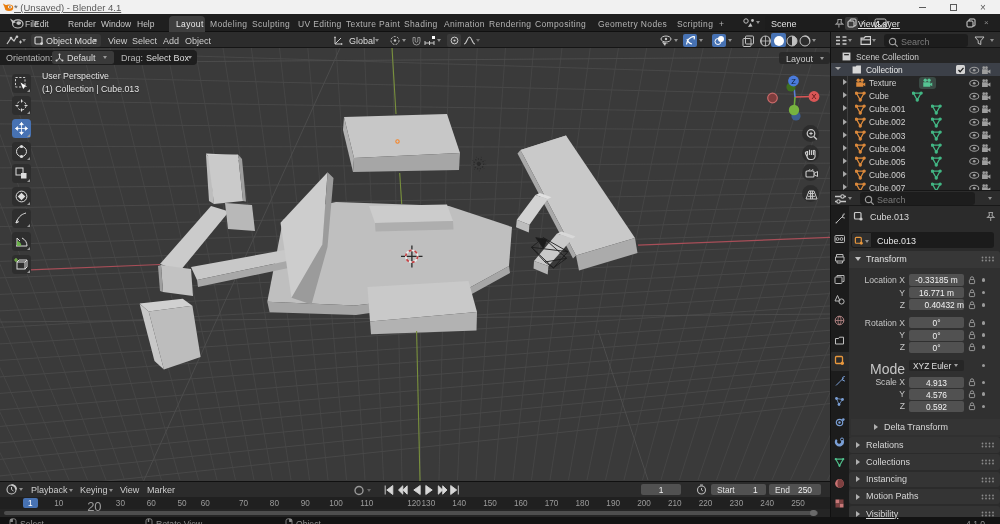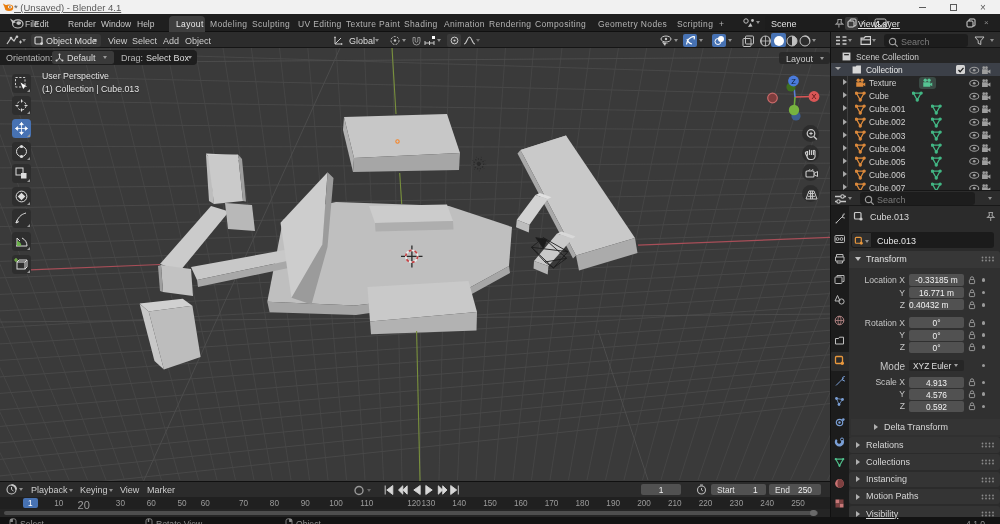--- a/index.html
+++ b/index.html
@@ -803,21 +803,21 @@
 <div class="ab" style="left:981.5px;top:278.2px;width:3.6px;height:3.6px;border-radius:50%;background:#9a9a9a"></div>
 <div class="t" style="left:832px;top:287.6px;width:73px;font-size:8.6px;color:#c6c6c6;text-align:right">Y</div>
 <div class="ab" style="left:909px;top:287.0px;width:55px;height:11.2px;background:#515151;border-radius:2px"></div>
 <div class="t" style="left:909px;top:288.0px;width:55px;font-size:8.4px;color:#f2f2f2;text-align:center">16.771 m</div>
 <svg class="ab" style="left:966.5px;top:287.6px" width="10" height="10" viewBox="0 0 10 10">
       <use href="#lockic"></use>
     </svg>
 <div class="ab" style="left:981.5px;top:290.8px;width:3.6px;height:3.6px;border-radius:50%;background:#9a9a9a"></div>
 <div class="t" style="left:832px;top:299.9px;width:73px;font-size:8.6px;color:#c6c6c6;text-align:right">Z</div>
 <div class="ab" style="left:909px;top:299.29999999999995px;width:55px;height:11.2px;background:#515151;border-radius:2px"></div>
-<div class="t" style="left:909px;top:300.3px;width:55px;font-size:8.4px;color:#f2f2f2;text-align:left">0.40432 m</div>
+<div class="t" style="left:909px;top:300.3px;width:55px;font-size:8.4px;color:#f2f2f2;text-align:right">0.40432 m</div>
 <svg class="ab" style="left:966.5px;top:299.9px" width="10" height="10" viewBox="0 0 10 10">
       <use href="#lockic"></use>
     </svg>
 <div class="ab" style="left:981.5px;top:303.1px;width:3.6px;height:3.6px;border-radius:50%;background:#9a9a9a"></div>
 <div class="t" style="left:832px;top:317.9px;width:73px;font-size:8.6px;color:#c6c6c6;text-align:right">Rotation X</div>
 <div class="ab" style="left:909px;top:317.29999999999995px;width:55px;height:11.2px;background:#515151;border-radius:2px"></div>
 <div class="t" style="left:909px;top:318.3px;width:55px;font-size:8.4px;color:#f2f2f2;text-align:center">0°</div>
 <svg class="ab" style="left:966.5px;top:317.9px" width="10" height="10" viewBox="0 0 10 10">
       <use href="#lockic"></use>
     </svg>
@@ -850,21 +850,21 @@
       <use href="#lockic"></use>
     </svg>
 <div class="ab" style="left:981.5px;top:392.4px;width:3.6px;height:3.6px;border-radius:50%;background:#9a9a9a"></div>
 <div class="t" style="left:832px;top:401.3px;width:73px;font-size:8.6px;color:#c6c6c6;text-align:right">Z</div>
 <div class="ab" style="left:909px;top:400.7px;width:55px;height:11.2px;background:#515151;border-radius:2px"></div>
 <div class="t" style="left:909px;top:401.7px;width:55px;font-size:8.4px;color:#f2f2f2;text-align:center">0.592</div>
 <svg class="ab" style="left:966.5px;top:401.3px" width="10" height="10" viewBox="0 0 10 10">
       <use href="#lockic"></use>
     </svg>
 <div class="ab" style="left:981.5px;top:404.5px;width:3.6px;height:3.6px;border-radius:50%;background:#9a9a9a"></div>
-<div class="t" style="left:832px;top:360.5px;width:73px;font-size:10px;color:#c6c6c6;text-align:right">Mode</div>
+<div class="t" style="left:832px;top:360.5px;width:73px;font-size:14px;color:#c6c6c6;text-align:right">Mode</div>
 <div class="ab" style="left:909px;top:359.9px;width:55px;height:11.2px;background:#262626;border-radius:2px"></div>
 <div class="t" style="left:913px;top:361.3px;font-size:8.4px;color:#e0e0e0;">XYZ Euler</div>
 <div class="ab" style="left:954px;top:363.7px;width:0;height:0;border-left:2.6px solid transparent;border-right:2.6px solid transparent;border-top:3.2px solid #a0a0a0"></div>
 <div class="ab" style="left:981.5px;top:363.7px;width:3.6px;height:3.6px;border-radius:50%;background:#9a9a9a"></div>
 <div class="ab" style="left:851px;top:419px;width:149px;height:15.5px;background:#343434"></div>
 <div class="ab" style="left:874px;top:423.8px;width:0;height:0;border-top:3.2px solid transparent;border-bottom:3.2px solid transparent;border-left:4.0px solid #b0b0b0"></div>
 <div class="t" style="left:884px;top:421.5px;font-size:9px;color:#d6d6d6;">Delta Transform</div>
 <div class="ab" style="left:849px;top:437px;width:151px;height:15.5px;background:#343434;border-radius:3px"></div>
 <div class="ab" style="left:856px;top:441.8px;width:0;height:0;border-top:3.2px solid transparent;border-bottom:3.2px solid transparent;border-left:4.0px solid #b0b0b0"></div>
 <div class="t" style="left:866px;top:439.5px;font-size:9px;color:#d6d6d6;">Relations</div>
@@ -937,21 +937,21 @@
       <path d="M5.5,4 V6 L7,7 M4,1 h3" stroke="#b9b9b9" fill="none"></path>
     </svg>
 <div class="ab" style="left:711px;top:483.5px;width:55px;height:11.5px;background:#515151;border-radius:2px"></div>
 <div class="t" style="left:717px;top:484.6px;font-size:8.4px;color:#e2e2e2;">Start</div>
 <div class="t" style="left:753px;top:484.6px;font-size:8.4px;color:#f0f0f0;">1</div>
 <div class="ab" style="left:769px;top:483.5px;width:52px;height:11.5px;background:#515151;border-radius:2px"></div>
 <div class="t" style="left:775px;top:484.6px;font-size:8.4px;color:#e2e2e2;">End</div>
 <div class="t" style="left:798px;top:484.6px;font-size:8.4px;color:#f0f0f0;">250</div>
 <div class="ab" style="left:0px;top:497px;width:830px;height:12px;background:#202020"></div>
 <div class="t" style="left:46.8px;top:499px;width:24px;text-align:center;font-size:8.2px;color:#9b9b9b">10</div>
-<div class="t" style="left:77.6px;top:499px;width:24px;text-align:left;font-size:11px;color:#9b9b9b">20</div>
+<div class="t" style="left:77.6px;top:499px;width:24px;text-align:right;font-size:13px;color:#9b9b9b">20</div>
 <div class="t" style="left:108.4px;top:499px;width:24px;text-align:center;font-size:8.2px;color:#9b9b9b">30</div>
 <div class="t" style="left:139.2px;top:499px;width:24px;text-align:center;font-size:8.2px;color:#9b9b9b">60</div>
 <div class="t" style="left:170.0px;top:499px;width:24px;text-align:center;font-size:8.2px;color:#9b9b9b">50</div>
 <div class="t" style="left:200.8px;top:499px;width:24px;text-align:left;font-size:8.2px;color:#9b9b9b">60</div>
 <div class="t" style="left:231.6px;top:499px;width:24px;text-align:center;font-size:8.2px;color:#9b9b9b">70</div>
 <div class="t" style="left:262.4px;top:499px;width:24px;text-align:center;font-size:8.2px;color:#9b9b9b">80</div>
 <div class="t" style="left:293.2px;top:499px;width:24px;text-align:center;font-size:8.2px;color:#9b9b9b">90</div>
 <div class="t" style="left:324.0px;top:499px;width:24px;text-align:center;font-size:8.2px;color:#9b9b9b">100</div>
 <div class="t" style="left:354.8px;top:499px;width:24px;text-align:center;font-size:8.2px;color:#9b9b9b">110</div>
 <div class="t" style="left:402px;top:499px;width:24px;text-align:center;font-size:8.2px;color:#9b9b9b">120</div>

